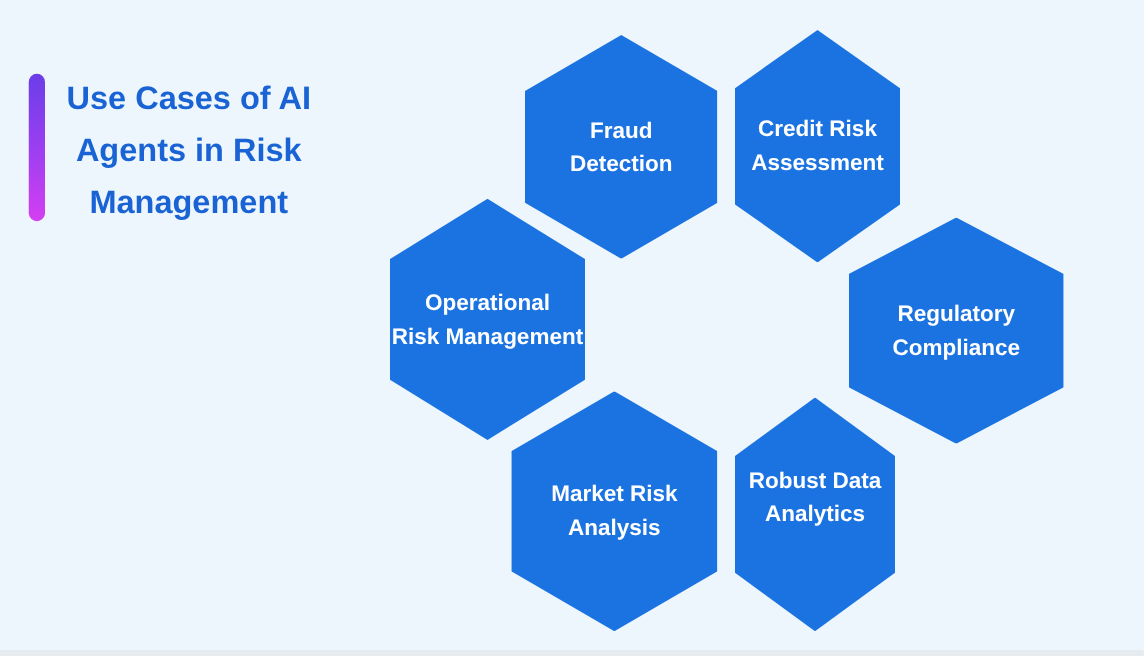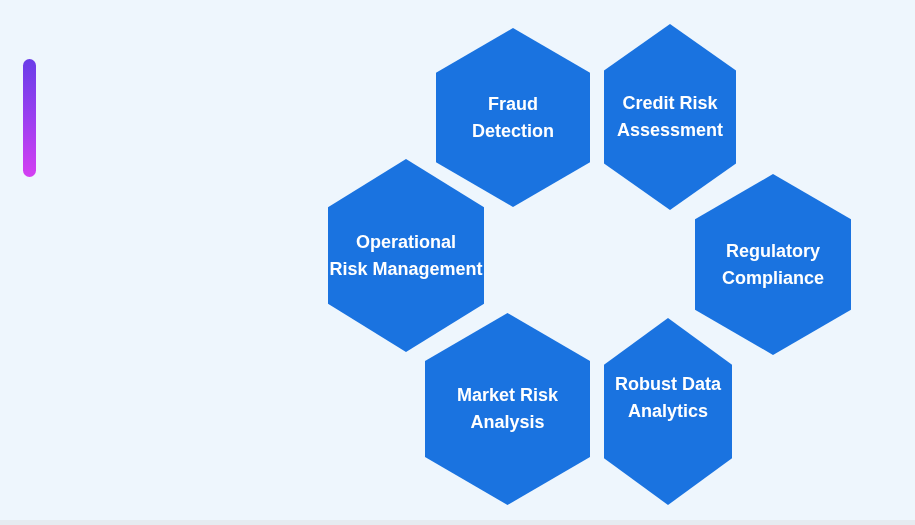--- a/index.html
+++ b/index.html
@@ -4,48 +4,49 @@
 <style>
   html, body { margin:0; padding:0; }
   body { width:915px; height:525px; overflow:hidden; background:#e6ebf0; font-family:"Liberation Sans", sans-serif; }
   .canvas { position:absolute; left:0; top:0; width:915px; height:520px; background:#eef6fd; }
   .accent-bar { position:absolute; left:23px; top:59px; width:13px; height:118px; border-radius:7px;
     background:linear-gradient(180deg,#6a3de8 0%,#9b3ff0 50%,#d43ff2 100%); }
   .title { position:absolute; left:40px; top:58px; width:222px; text-align:center; color:#1a63d4;
     font-weight:bold; font-size:26px; line-height:41.5px; }
   .hex { position:absolute; background:#1a73e0; display:flex; align-items:center; justify-content:center;
     text-align:center; color:#ffffff; font-weight:bold; font-size:18px; line-height:27px;
-    clip-path:polygon(50% 0%,100% 25%,100% 75%,50% 100%,0% 75%,0% 25%);margin-left:16px; }
+    clip-path:polygon(50% 0%,100% 25%,100% 75%,50% 100%,0% 75%,0% 25%); }
   .hex span { display:block; white-space:pre-line; }
   .logo { position:absolute; left:816px; top:28px; width:80px; height:66px; }
   .logo-hex { position:absolute; left:17px; top:0; width:38px; height:40px; background:#2f5fe0;
     clip-path:polygon(50% 0%,100% 25%,100% 75%,50% 100%,0% 75%,0% 25%); display:flex; align-items:center; justify-content:center; }
   .logo-text { position:absolute; left:2px; top:40px; font-size:21px; font-weight:bold; color:#1e2a57; letter-spacing:0.3px; }
   .logo-sup { position:absolute; left:58px; top:38px; font-size:11px; font-weight:bold; color:#1e2a57; }
 </style>
 </head>
 <body>
 
 <div class="canvas">
   <div class="accent-bar"></div>
+  <div class="title">Use Cases of AI Agents in Risk Management</div>
 
 
   <div class="hex" style="left:420px;top:28px;width:154px;height:179px;">
     <span>Fraud
 Detection</span>
   </div>
   <div class="hex" style="left:588px;top:24px;width:132px;height:186px;">
     <span>Credit Risk
 Assessment</span>
   </div>
   <div class="hex" style="left:312px;top:159px;width:156px;height:193px;">
     <span>Operational
 Risk Management</span>
   </div>
-  <div class="hex" style="left:679px;top:174px;width:156px;height:181px;">
+  <div class="hex" style="left:679px;top:174px;width:172px;height:181px;">
     <span>Regulatory
 Compliance</span>
   </div>
   <div class="hex" style="left:409px;top:313px;width:165px;height:192px;">
     <span>Market Risk
 Analysis</span>
   </div>
   <div class="hex" style="left:588px;top:318px;width:128px;height:187px;align-items:flex-start;padding-top:0;">
     <span style="margin-top:53px;">Robust Data
 Analytics</span>

